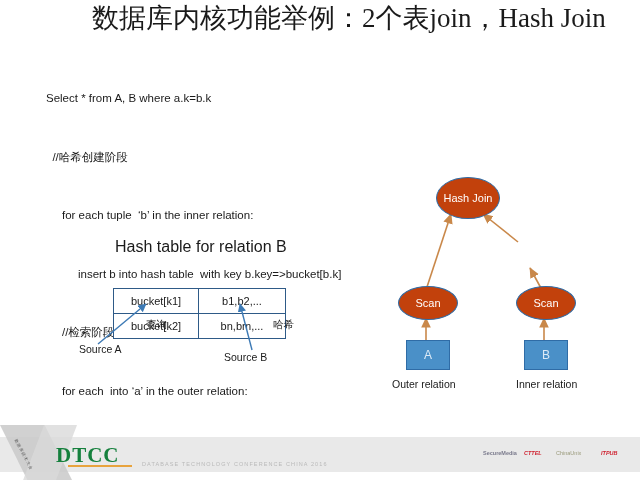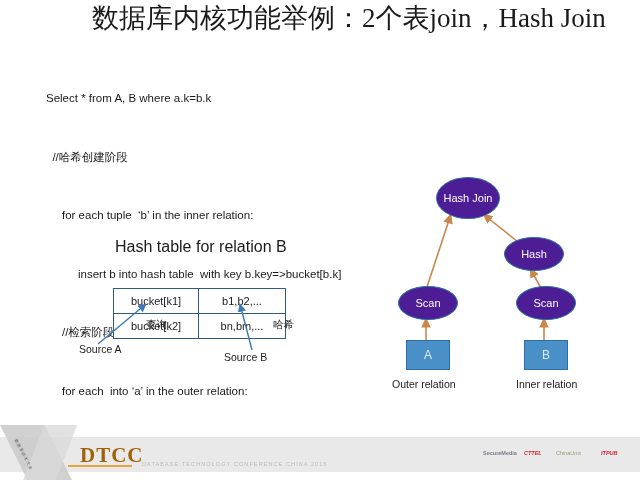--- a/index.html
+++ b/index.html
@@ -43,21 +43,21 @@
   .srclabel{position:absolute;font-size:10.5px;color:#1a1a1a;white-space:nowrap;}
   #lbl-chaxun{left:146px;top:318px;}
   #lbl-hashcn{left:237px;top:318px;padding-left:36px;}
   #lbl-sourcea{left:79px;top:343px;}
   #lbl-sourceb{left:224px;top:351px;}
 
   
   #tree{position:absolute;left:380px;top:160px;width:250px;height:235px;}
   .node-ellipse{
     position:absolute;border-radius:50%;
-    background:#4c1d95;border:1px solid #2f6ca6;
+    background:#c2410c;border:1px solid #2f6ca6;
     color:#ffffff;font-size:11px;line-height:13px;
     display:flex;align-items:center;justify-content:center;
     text-align:center;
   }
   .node-rect{
     position:absolute;background:#4a90c8;border:1.5px solid #2f6ca6;
     color:#dceaf6;font-size:12px;
     display:flex;align-items:center;justify-content:center;
   }
   .relationlabel{position:absolute;font-size:10.5px;color:#1a1a1a;white-space:nowrap;}
@@ -79,23 +79,23 @@
     clip-path:polygon(40% 0, 100% 0, 62% 100%, 2% 100%);
     opacity:.8;
   }
   #deco-text{
     position:absolute;left:18px;top:438px;width:50px;height:34px;
     font-size:4px;color:#555;
     transform:rotate(62deg);transform-origin:left top;
     white-space:nowrap;letter-spacing:1px;
   }
   #dtcc{
-    position:absolute;left:80px;top:443px;
+    position:absolute;left:56px;top:443px;
     font-family:"Liberation Serif","DejaVu Serif",serif;
-    font-size:21px;font-weight:bold;color:#a16207;letter-spacing:1px;
+    font-size:21px;font-weight:bold;color:#15803d;letter-spacing:1px;
   }
   #dtcc-rule{position:absolute;left:68px;top:465px;width:64px;height:2px;background:#e8a33d;}
   #conf-cn{
     position:absolute;left:141px;top:443px;
     font-size:16px;font-weight:bold;color:#f0a63c;letter-spacing:.5px;
   }
   #conf-en{
     position:absolute;left:142px;top:461px;
     font-size:5.5px;color:#b9b9b9;letter-spacing:1.1px;white-space:nowrap;
   }
@@ -172,23 +172,20 @@
 
       <line x1="46" y1="182" x2="46" y2="158" stroke="#c9884a" stroke-width="1.6" marker-end="url(#ah-or)"></line>
 
       <line x1="164" y1="182" x2="164" y2="158" stroke="#c9884a" stroke-width="1.6" marker-end="url(#ah-or)"></line>
     </svg>
 
     <div class="node-ellipse" style="left:56px;top:17px;width:62px;height:40px;">
       <span>Hash Join</span>
     </div>
 
-    <div class="node-ellipse" style="left:124px;top:77px;width:58px;height:32px;">
-      <span>Hash</span>
-    </div>
 
     <div class="node-ellipse" style="left:18px;top:126px;width:58px;height:32px;">
       <span>Scan</span>
     </div>
 
     <div class="node-ellipse" style="left:136px;top:126px;width:58px;height:32px;">
       <span>Scan</span>
     </div>
 
     <div class="node-rect" style="left:26px;top:180px;width:42px;height:28px;">

